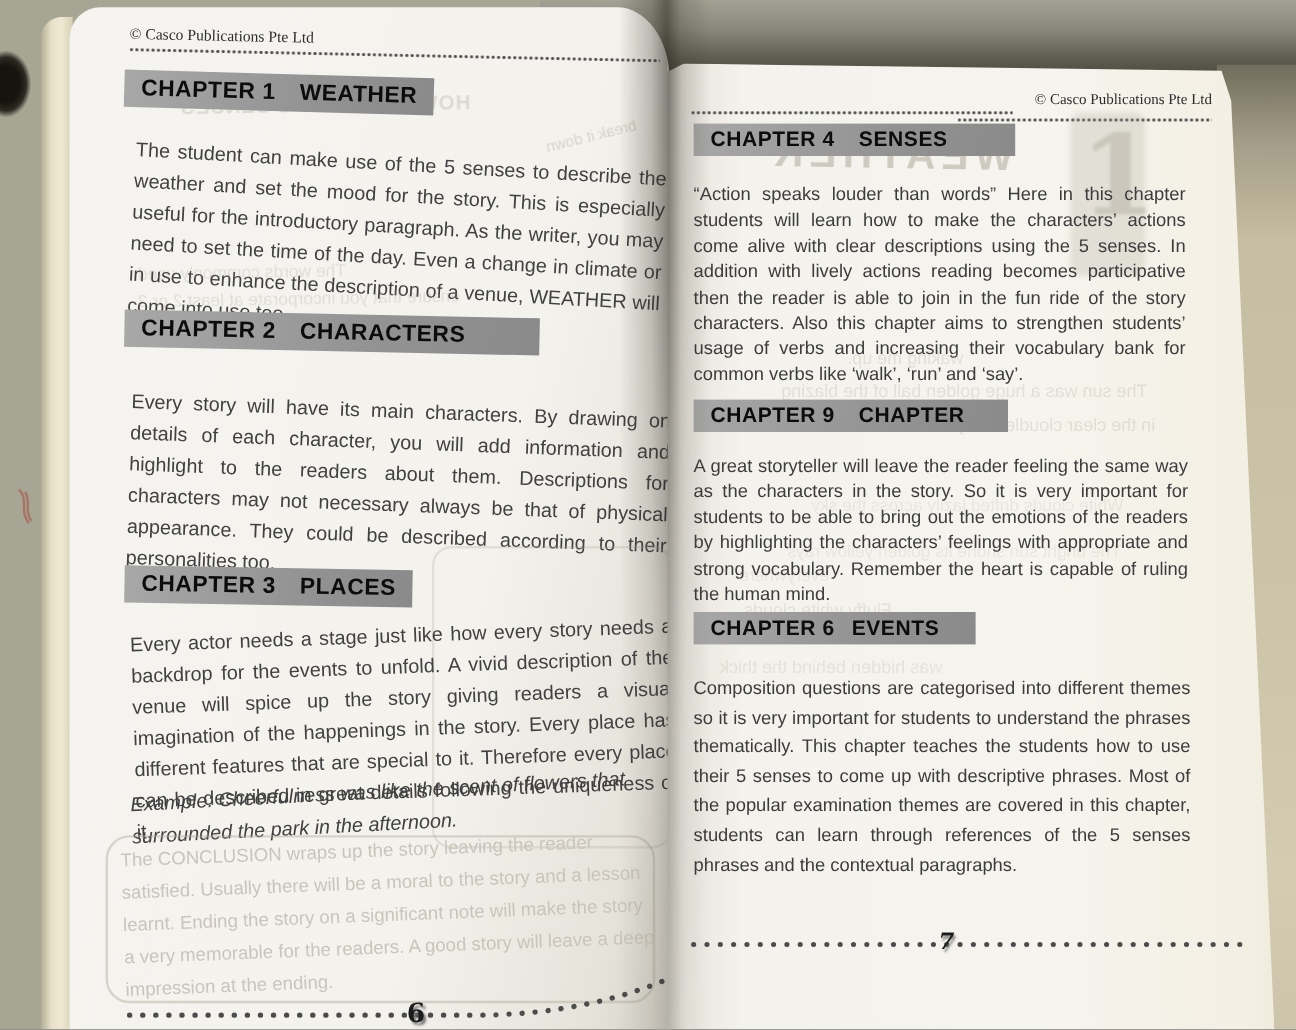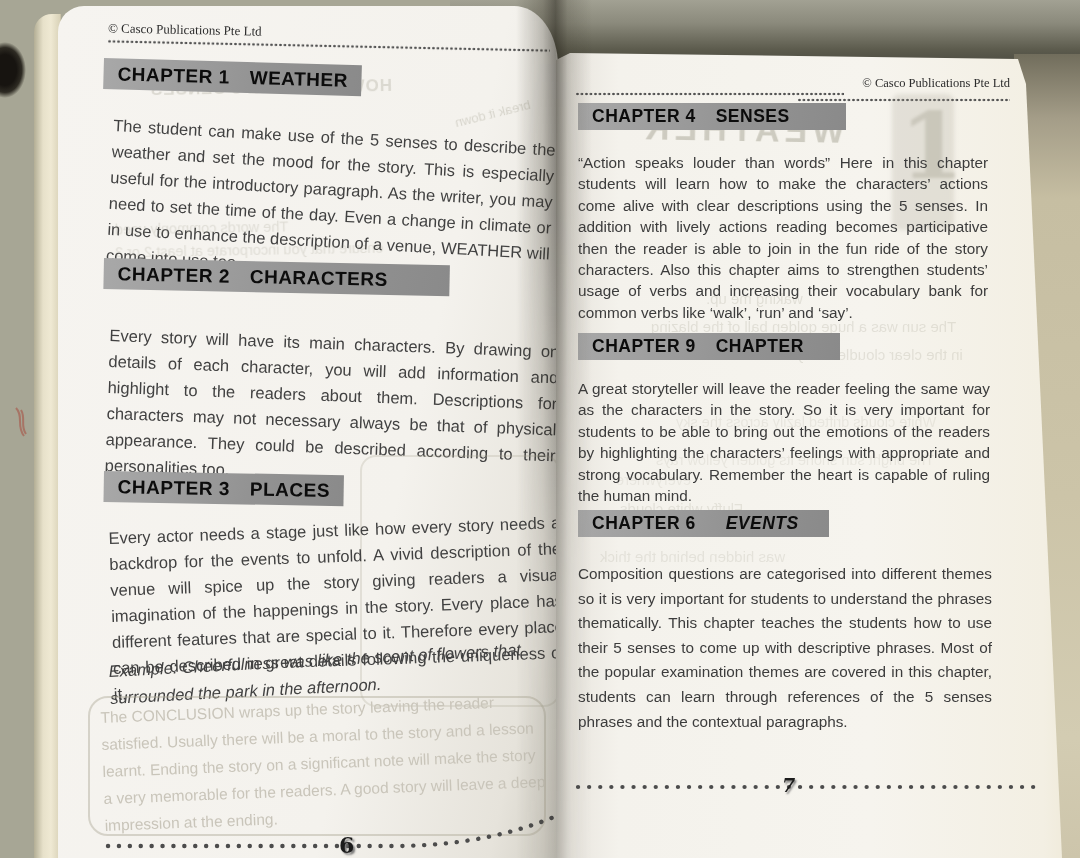--- a/index.html
+++ b/index.html
@@ -140,21 +140,21 @@
       <span class="ttl">CHAPTER</span>
     </div>
     <div class="ghost" style="left:120px;top:366px;font-size:14.5px;opacity:.13;transform:scaleX(-1);">White clouds drifted lazily across the sky</div>
     <div class="ghost" style="left:100px;top:404px;font-size:14.5px;opacity:.13;transform:scaleX(-1);">The bright sun shone its golden yellow rays</div>
     <div class="ghost" style="left:60px;top:424px;font-size:14.5px;opacity:.12;transform:scaleX(-1);">everywhere</div>
     <div class="para para-r" style="left:22px;top:330px;width:412px;">A great storyteller will leave the reader feeling the same way as the characters in the story. So it is very important for students to be able to bring out the emotions of the readers by highlighting the characters’ feelings with appropriate and strong vocabulary. Remember the heart is capable of ruling the human mind.</div>
 
     <div class="ghost" style="left:64px;top:452px;font-size:15px;opacity:.18;transform:scaleX(-1);">Fluffy white clouds</div>
     <div class="bar bar-r" style="left:22px;top:462px;padding-right:30px;">
       <span class="num">CHAPTER 6</span>
-      <span class="ttl" style="margin-left:30px;font-style:italic;">EVENTS</span>
+      <span class="ttl" style="margin-left:14px;">EVENTS</span>
     </div>
     <div class="ghost" style="left:44px;top:500px;font-size:15px;opacity:.17;transform:scaleX(-1);">was hidden behind the thick</div>
     <div class="para para-r6" style="left:22px;top:514px;width:414px;">Composition questions are categorised into different themes so it is very important for students to understand the phrases thematically. This chapter teaches the students how to use their 5 senses to come up with descriptive phrases. Most of the popular examination themes are covered in this chapter, students can learn through references of the 5 senses phrases and the contextual paragraphs.</div>
 
     <svg class="abs" style="left:14px;top:728px;" width="480" height="22">
       <path d="M 8 11 L 466 11" fill="none" stroke="#4c4c4c" stroke-width="4.2" stroke-dasharray="0.1 11" stroke-linecap="round"></path>
     </svg>
     <span class="pageno no-right" style="left:226px;top:726px;">7</span>
   </div>
 

